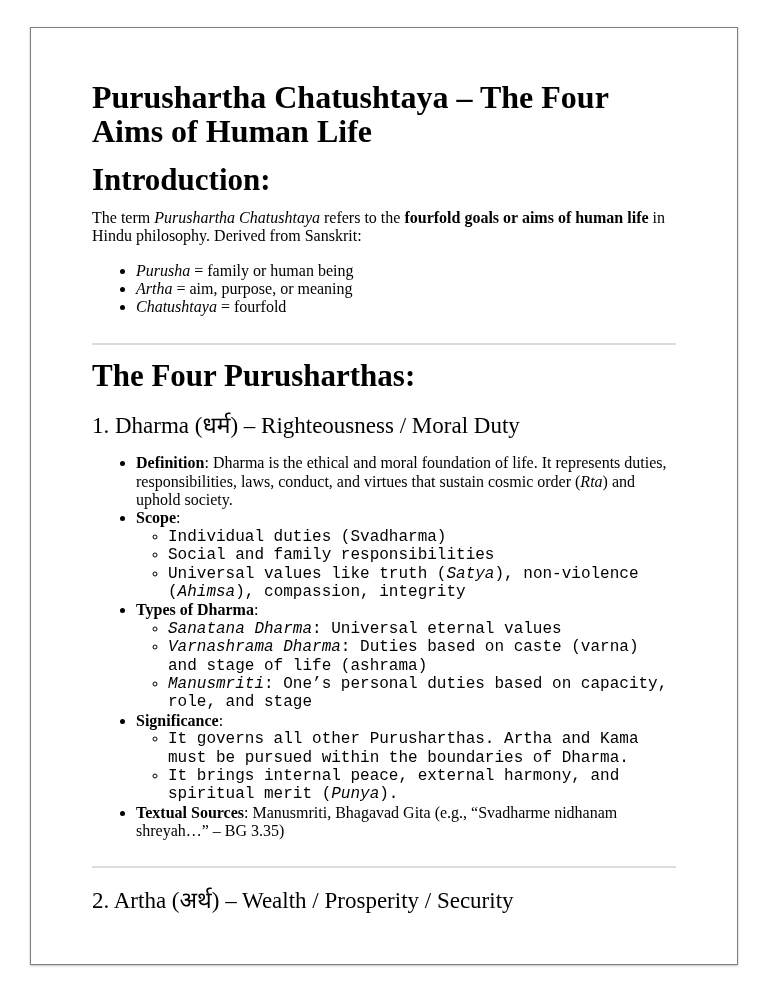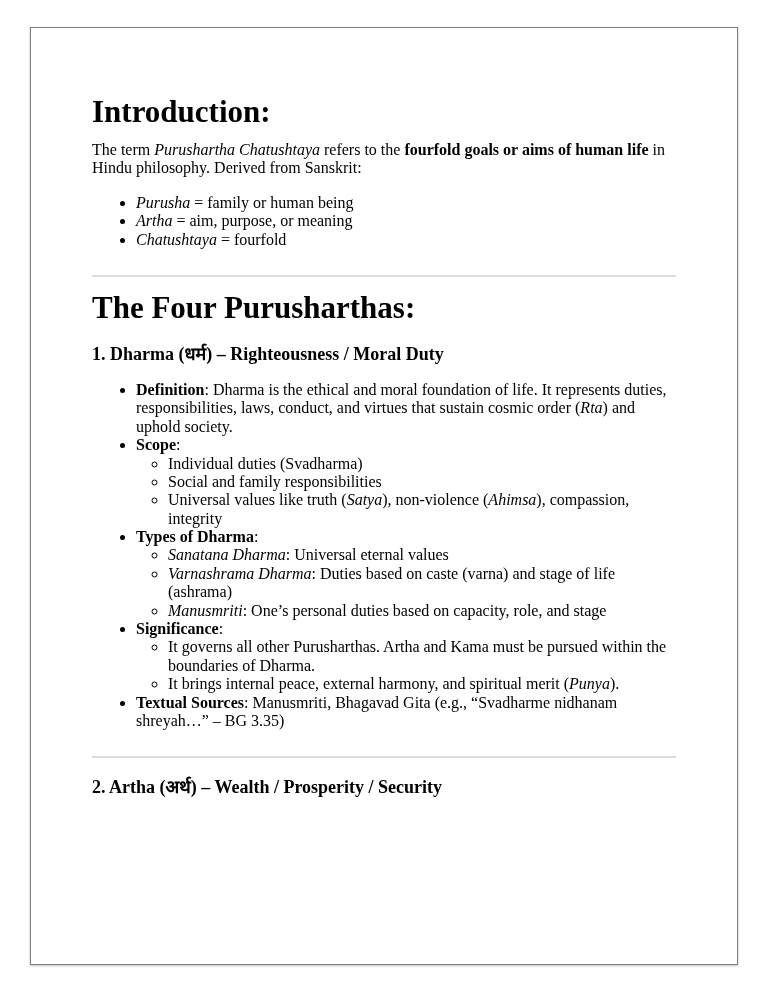--- a/index.html
+++ b/index.html
@@ -33,56 +33,58 @@
     font-weight: bold;
     margin: 0 0 14px 0;
   }
   h2 {
     font-size: 31px;
     line-height: 1.1;
     font-weight: bold;
     margin: 14px 0 12px 0;
   }
   h3 {
-    font-size: 18px;
+    font-size: 23px;
     line-height: 1.1;
-    font-weight: bold;
+    font-weight: normal;
     margin: 20px 0 16px 0;
   }
   p {
     margin: 12px 0 16px 0;
   }
   ul {
     margin: 16px 0;
     padding-left: 44px;
     list-style-type: disc;
   }
   ul ul {
     margin: 0;
     padding-left: 32px;
     list-style-type: circle;
+    font-family: Liberation Mono, monospace;
   }
   li {
     margin: 0;
     padding: 0;
   }
   hr {
     border: none;
     height: 2px;
     background: #dcdcdc;
     margin: 26px 0 8px 0;
   }
   b { font-weight: bold; }
   i { font-style: italic; }
 </style>
 </head>
 <body>
 
 <div class="page">
 
+  <h1>Purushartha Chatushtaya – The Four Aims of Human Life</h1>
 
   <h2>Introduction:</h2>
 
   <p><span>The term </span><i>Purushartha Chatushtaya</i><span> refers to the </span><b>fourfold goals or aims of human life</b><span> in Hindu philosophy. Derived from Sanskrit:</span></p>
 
   <ul>
     <li><i>Purusha</i><span> = family or human being</span></li>
     <li><i>Artha</i><span> = aim, purpose, or meaning</span></li>
     <li><i>Chatushtaya</i><span> = fourfold</span></li>
   </ul>

